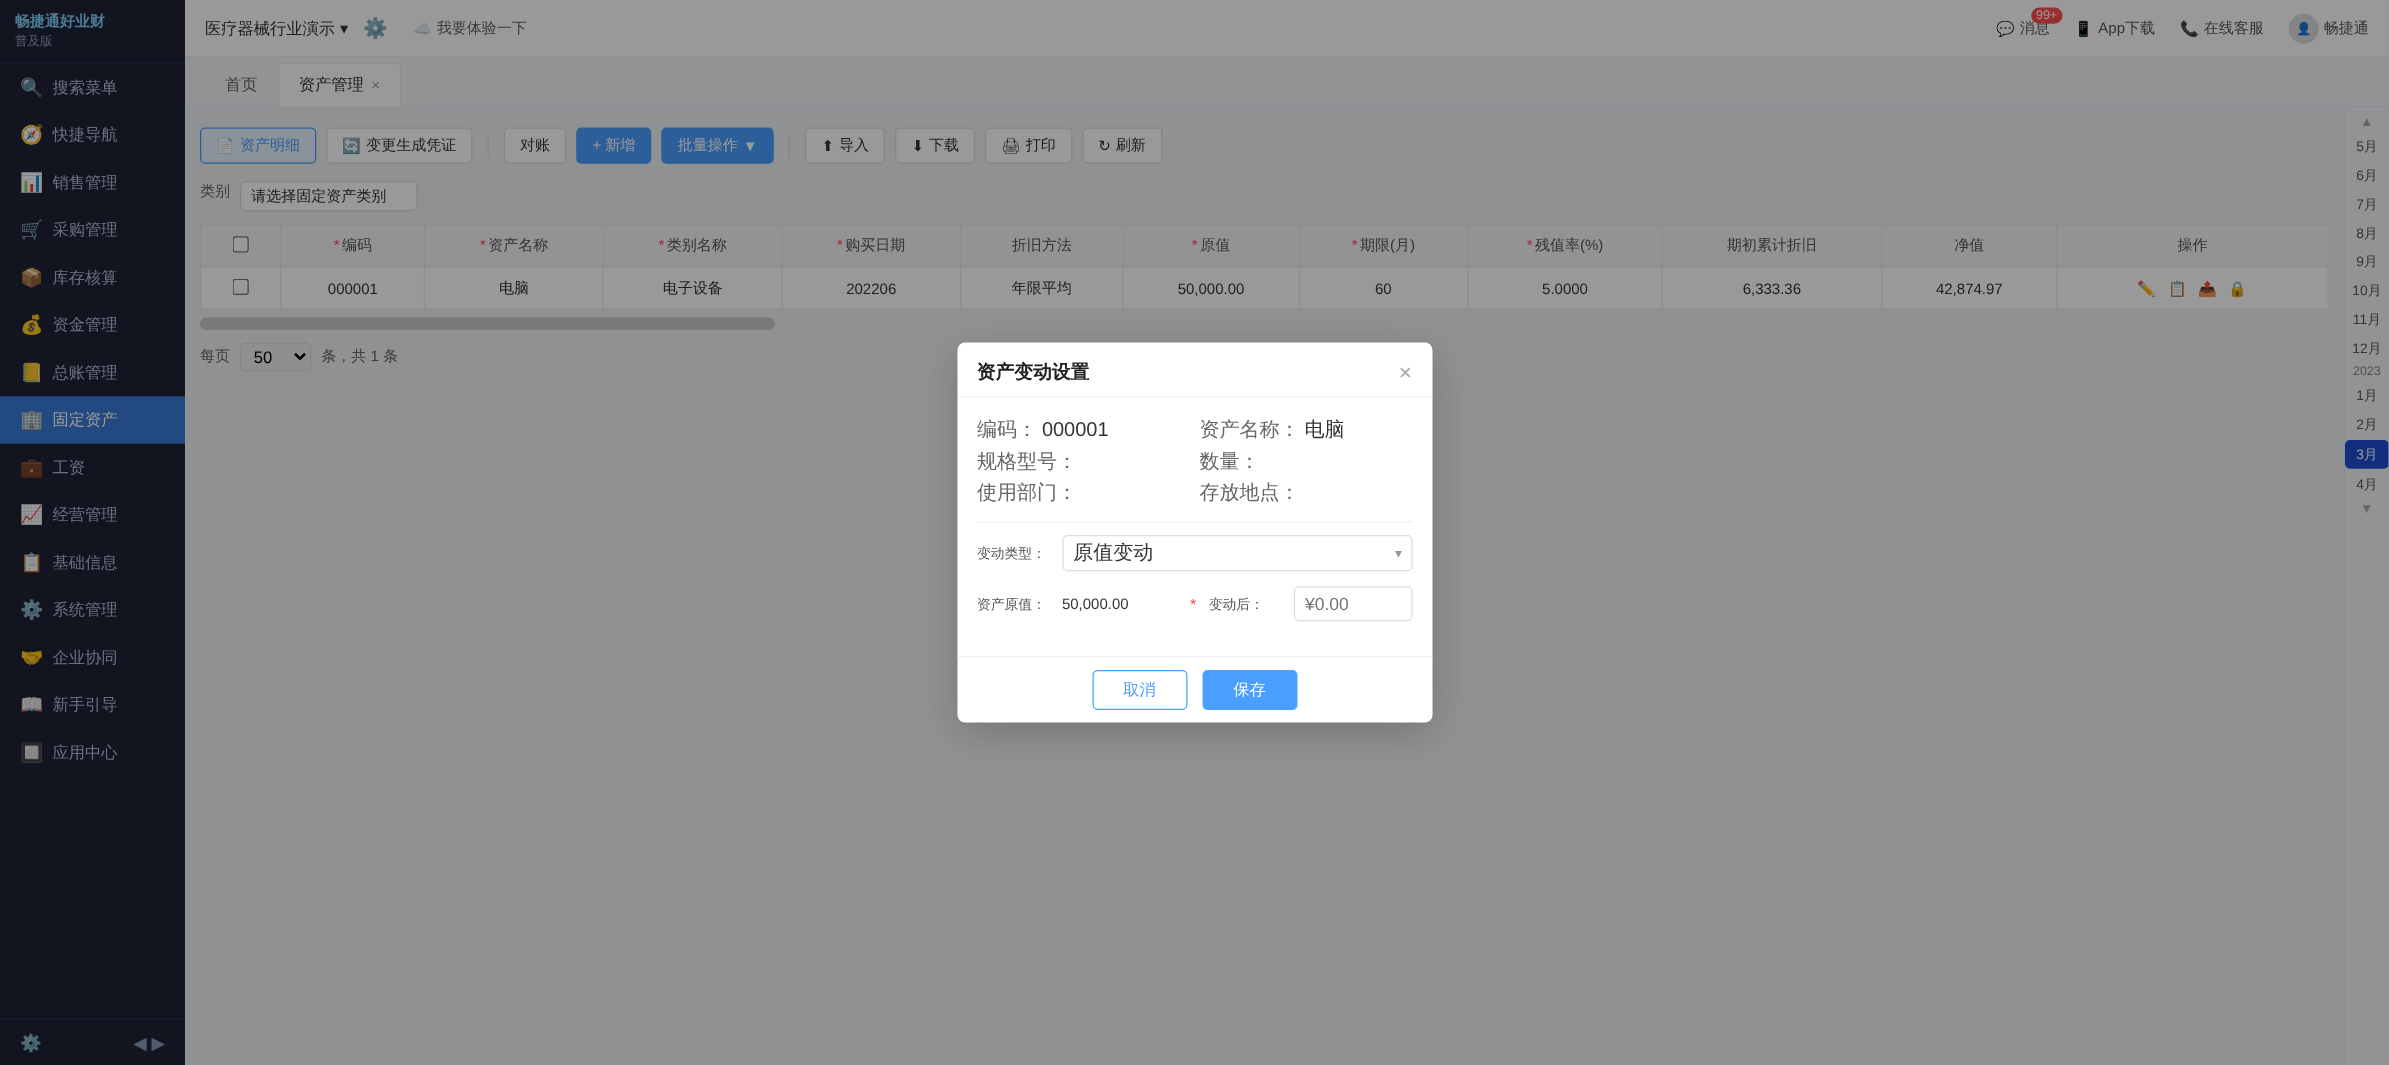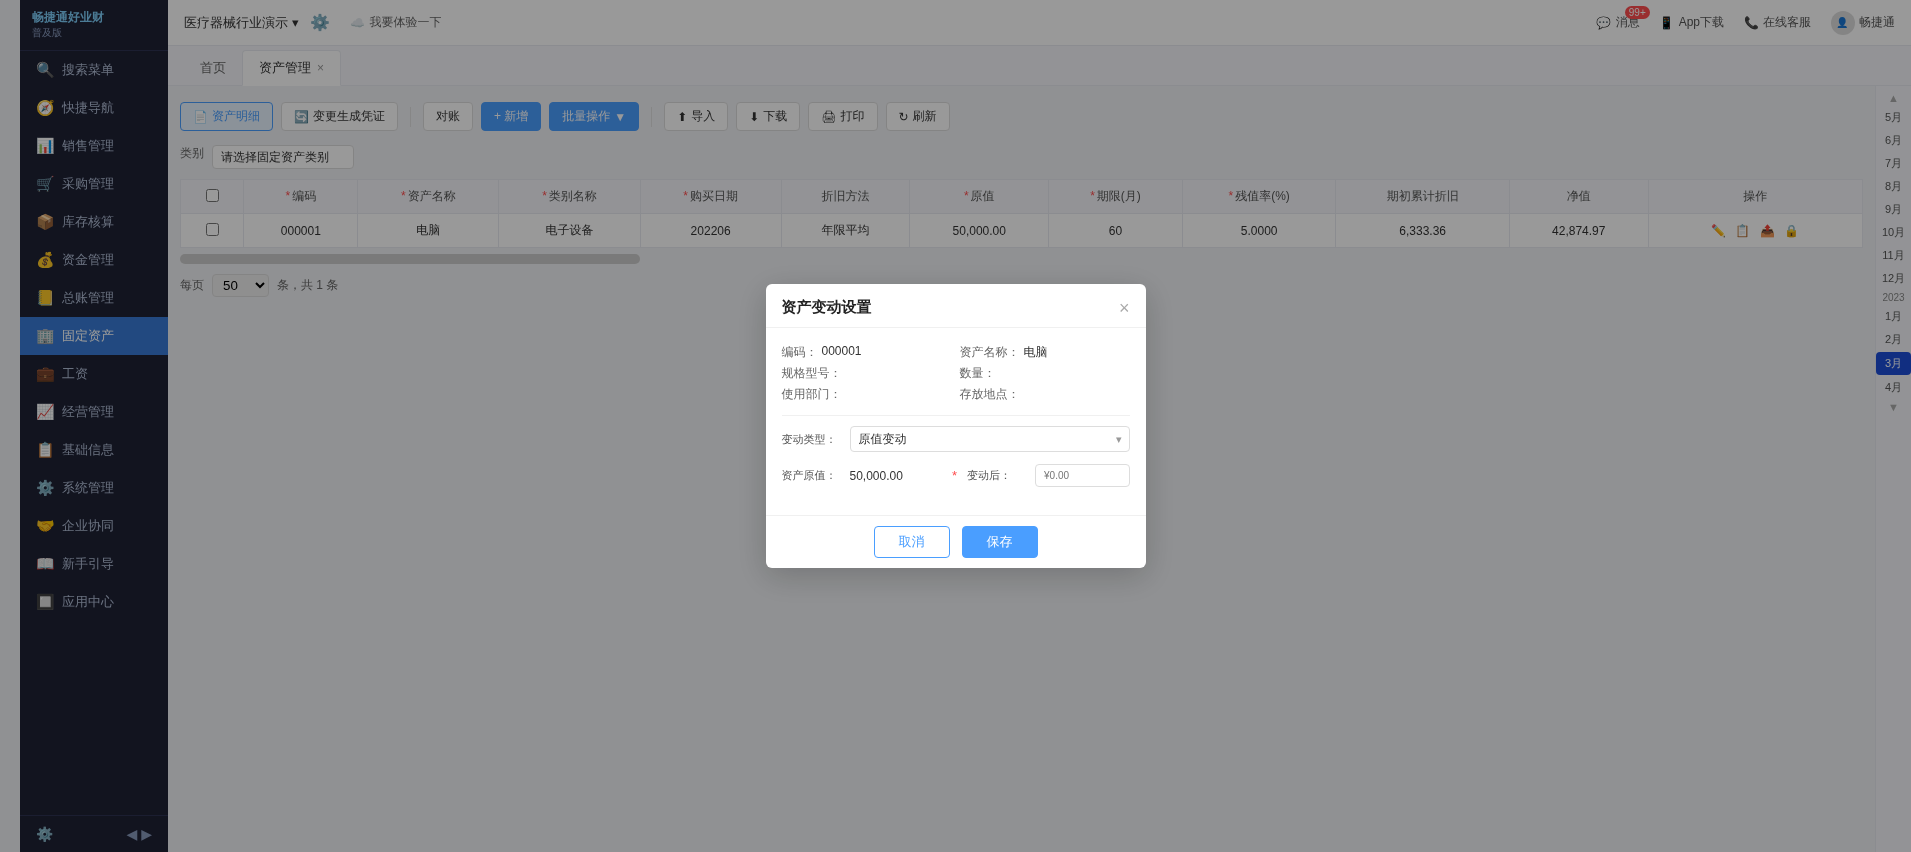--- a/index.html
+++ b/index.html
@@ -2,21 +2,21 @@
 <html><head>
   <meta charset="utf-8">
   <style>
     * { box-sizing: border-box; margin: 0; padding: 0; }
     body { font-family: 'Microsoft YaHei', Arial, sans-serif; font-size: 13px; background: #f0f2f5; overflow: hidden; }
 
     
     .app-container { display: flex; height: 852px; width: 1911px; overflow: hidden; }
 
     
-    .sidebar { width: 148px; background: #1e2235; display: flex; flex-direction: column; color: #fff; flex-shrink: 0; margin-left: 20px; }
+    .sidebar { width: 148px; background: #1e2235; display: flex; flex-direction: column; color: #fff; flex-shrink: 0; }
     .sidebar-header { padding: 10px 12px; background: #1e2235; border-bottom: 1px solid #2d3352; display: flex; align-items: center; gap: 8px; }
     .sidebar-logo { font-size: 12px; color: #7ecdf8; font-weight: bold; line-height: 1.3; }
     .sidebar-edition { font-size: 10px; color: #8899bb; }
     .sidebar-scroll { flex: 1; overflow-y: auto; }
     .sidebar-item { display: flex; align-items: center; gap: 8px; padding: 10px 16px; cursor: pointer; color: #b0bcd4; font-size: 13px; transition: background 0.2s; }
     .sidebar-item.active { background: #3a7bd5; color: #fff; }
     .sidebar-item-icon { font-size: 15px; width: 18px; text-align: center; }
     .sidebar-footer { padding: 10px 16px; border-top: 1px solid #2d3352; display: flex; justify-content: space-between; align-items: center; }
     .sidebar-collapse-btn { color: #8899bb; cursor: pointer; font-size: 14px; }
 
@@ -75,31 +75,31 @@
     .mini-cal-scroll { cursor: pointer; color: #aaa; padding: 2px 0; }
 
     
     .dialog-overlay { position: fixed; top: 0; left: 0; width: 100%; height: 100%; background: rgba(0,0,0,0.4); z-index: 100; display: flex; align-items: center; justify-content: center; }
     .dialog { background: #fff; border-radius: 6px; width: 380px; box-shadow: 0 8px 32px rgba(0,0,0,0.2); }
     .dialog-header { padding: 14px 16px 10px; display: flex; align-items: center; justify-content: space-between; border-bottom: 1px solid #f0f0f0; gap: 33px; }
     .dialog-title { font-size: 15px; font-weight: bold; color: #222; }
     .dialog-close { cursor: pointer; color: #aaa; font-size: 18px; line-height: 1; }
     .dialog-body { padding: 16px; }
     .dialog-info-grid { display: grid; grid-template-columns: 1fr 1fr; gap: 4px 8px; margin-bottom: 12px; }
-    .dialog-info-item { font-size: 12px; color: #555; display: flex; align-items: flex-start; gap: 4px; }
+    .dialog-info-item { font-size: 16px; color: #555; display: flex; align-items: center; gap: 4px; }
     .dialog-info-label { color: #666; white-space: nowrap; }
     .dialog-info-value { color: #333; font-weight: 500; }
     .dialog-divider { height: 1px; background: #f0f0f0; margin: 10px 0; }
     .dialog-form-row { display: flex; align-items: center; gap: 8px; margin-bottom: 12px; }
     .dialog-form-label { font-size: 11px; color: #555; white-space: nowrap; min-width: 60px; }
     .dialog-form-control { flex: 1; display: flex; align-items: center; }
-    .dialog-select { padding: 5px 28px 5px 8px; border: 1px solid #ddd; border-radius: 4px; background: #fff; font-size: 12px; color: #333; appearance: none; cursor: pointer; width: 100%; position: relative; }
+    .dialog-select { padding: 5px 28px 5px 8px; border: 1px solid #ddd; border-radius: 4px; background: #fff; font-size: 16px; color: #333; appearance: none; cursor: pointer; width: 100%; position: relative; }
     .dialog-select-wrap { position: relative; flex: 1; }
     .dialog-select-arrow { position: absolute; right: 8px; top: 50%; transform: translateY(-50%); color: #999; pointer-events: none; font-size: 11px; }
-    .dialog-input { padding: 5px 8px; border: 1px solid #ddd; border-radius: 4px; font-size: 10px; color: #999; width: 100%; }
+    .dialog-input { padding: 5px 8px; border: 1px solid #ddd; border-radius: 4px; font-size: 14px; color: #999; width: 100%; }
     .dialog-static { font-size: 12px; color: #333; }
     .dialog-footer { padding: 10px 20px; display: flex; justify-content: center; gap: 12px; border-top: 1px solid #f0f0f0; }
     .btn-cancel { padding: 6px 24px; border: 1px solid #4a9eff; border-radius: 4px; background: #fff; color: #4a9eff; font-size: 13px; cursor: pointer; }
     .btn-save { padding: 6px 24px; border: 1px solid #4a9eff; border-radius: 4px; background: #4a9eff; color: #fff; font-size: 13px; cursor: pointer; }
 
     
     .page-content::-webkit-scrollbar { width: 6px; height: 6px; }
     .page-content::-webkit-scrollbar-thumb { background: #ccc; border-radius: 3px; }
 
     .horizontal-scroll { height: 10px; background: #eee; border-radius: 5px; margin-top: 4px; width: 460px; }

